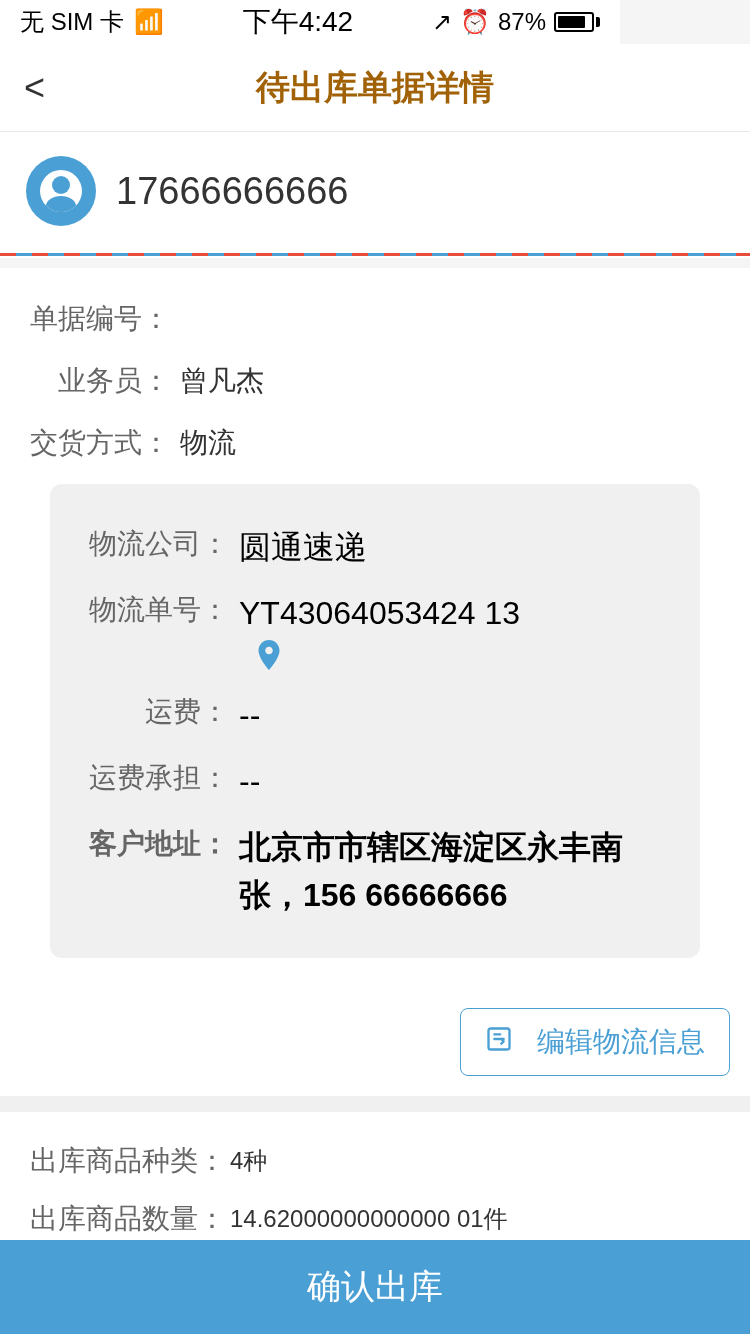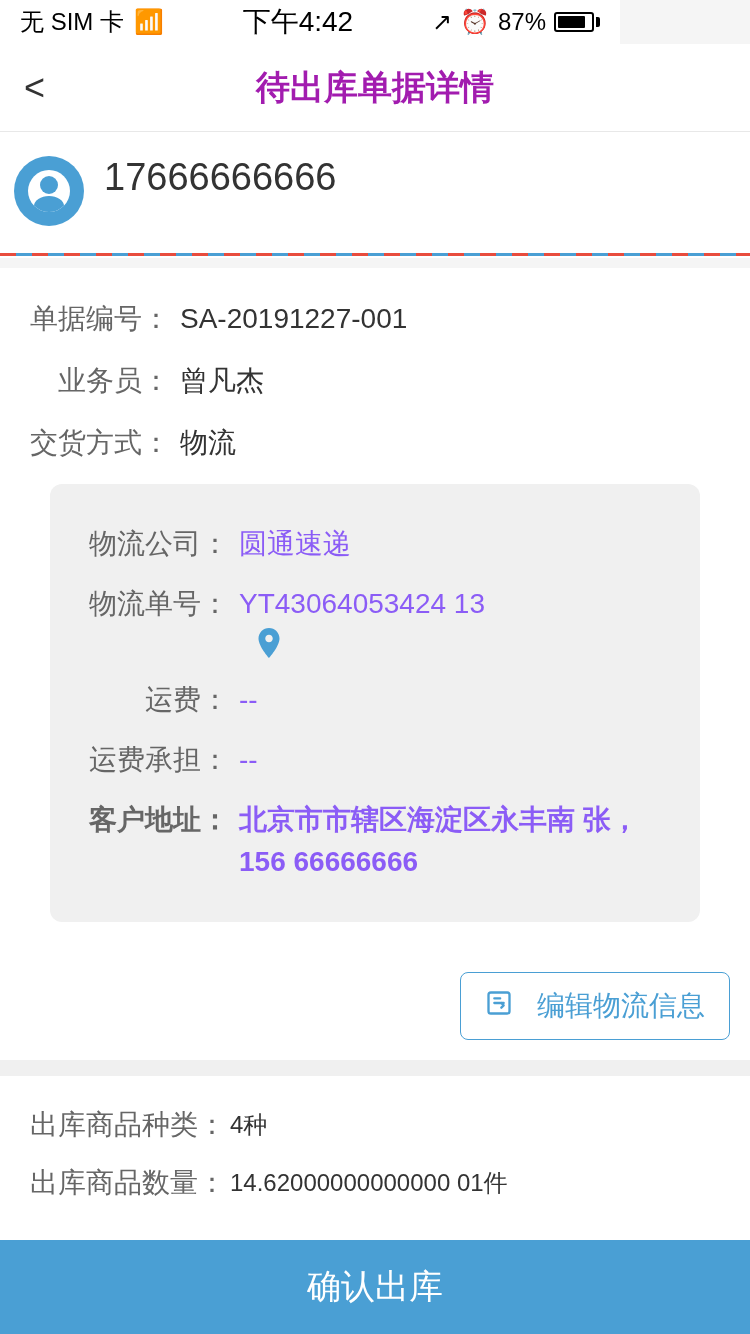--- a/index.html
+++ b/index.html
@@ -44,35 +44,35 @@
     .nav-back {
       position: absolute;
       left: 24px;
       font-size: 36px;
       color: #333;
       cursor: pointer;
     }
     .nav-title {
       font-size: 34px;
       font-weight: 600;
-      color: #a21caf;
+      color: #a16207;
     }
 
     
     .content {
       width: 750px;
       background: #f5f5f5;
     }
 
     
     .customer-section {
       background: #fff;
-      padding: 24px 14px;
-      display: flex;
-      align-items: flex-start;
+      padding: 24px 26px;
+      display: flex;
+      align-items: center;
       gap: 20px;
     }
     .avatar-circle {
       width: 70px;
       height: 70px;
       border-radius: 50%;
       background: #4a9fd4;
       display: flex;
       align-items: center;
       justify-content: center;
@@ -178,22 +178,22 @@
     }
     .logistics-row:last-child { margin-bottom: 0; font-weight: bold; }
     .logistics-label {
       color: #666;
       font-size: 28px;
       flex-shrink: 0;
       min-width: 140px;
       text-align: right;
     }
     .logistics-value {
-      color: #8b5cf6;
-      font-size: 28px;
+      color: #000000;
+      font-size: 32px;
       margin-left: 10px;
       flex: 1;
     }
     .tracking-row {
       display: flex;
       align-items: flex-start;
       flex-direction: column;
     }
     .location-icon {
       width: 36px;
@@ -365,21 +365,20 @@
     <span class="customer-phone">17666666666</span>
   </div>
 
   <div class="dashed-divider">
     <div class="dashed-line"></div>
   </div>
 
   <div class="info-section">
     <div class="info-row">
       <span class="info-label">单据编号：</span>
-      <span class="info-value">SA-20191227-001</span>
     </div>
     <div class="info-row">
       <span class="info-label">业务员：</span>
       <span class="info-value">曾凡杰</span>
     </div>
     <div class="info-row">
       <span class="info-label">交货方式：</span>
       <span class="info-value">物流</span>
     </div>
 

